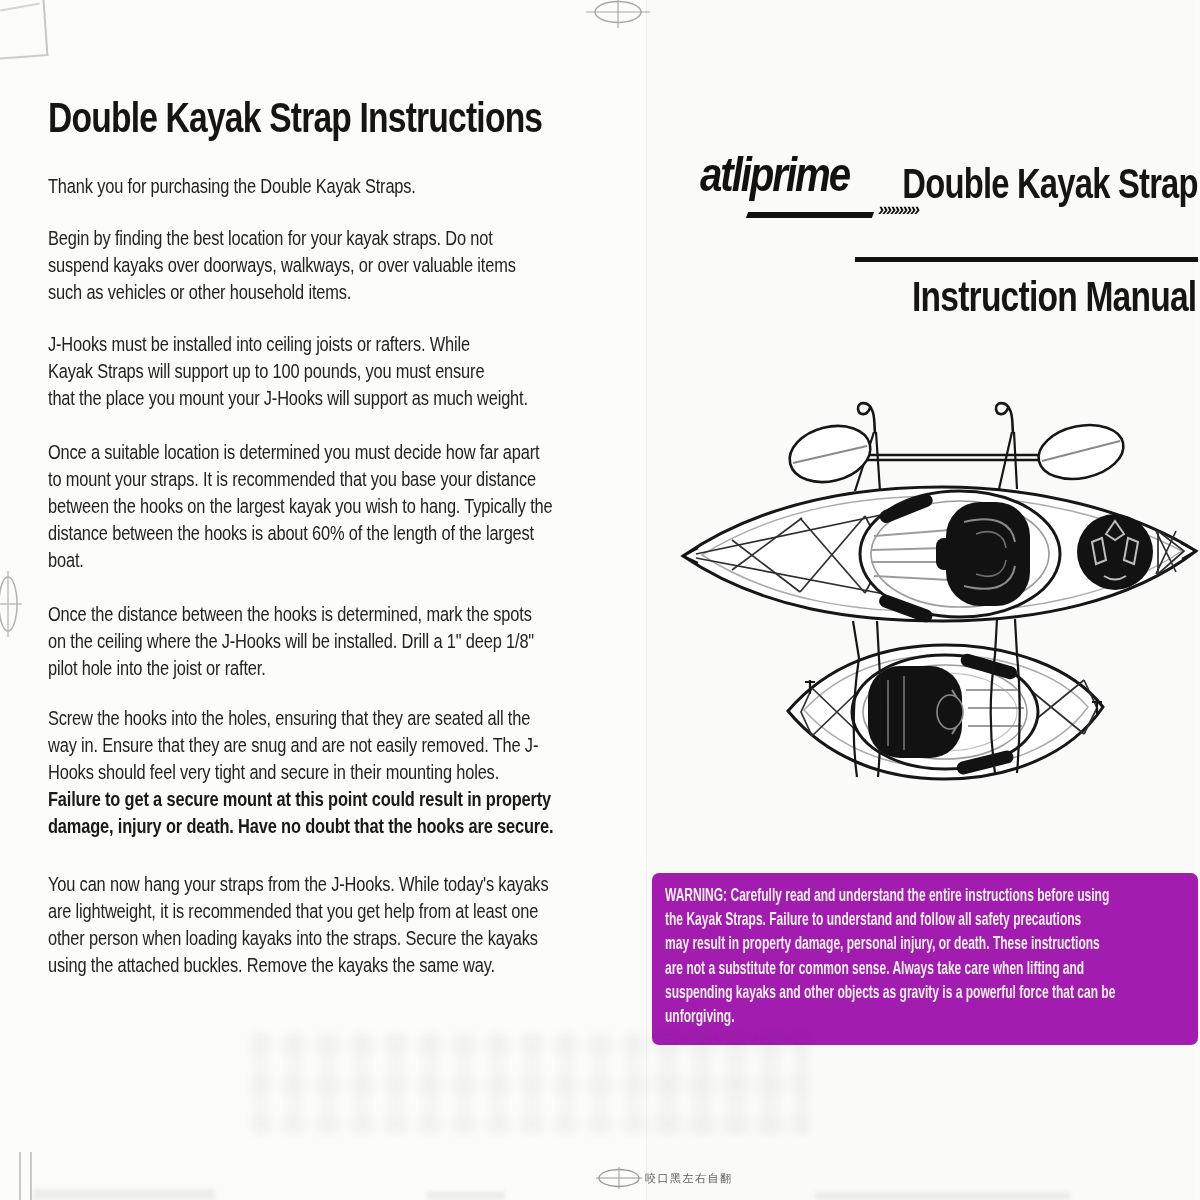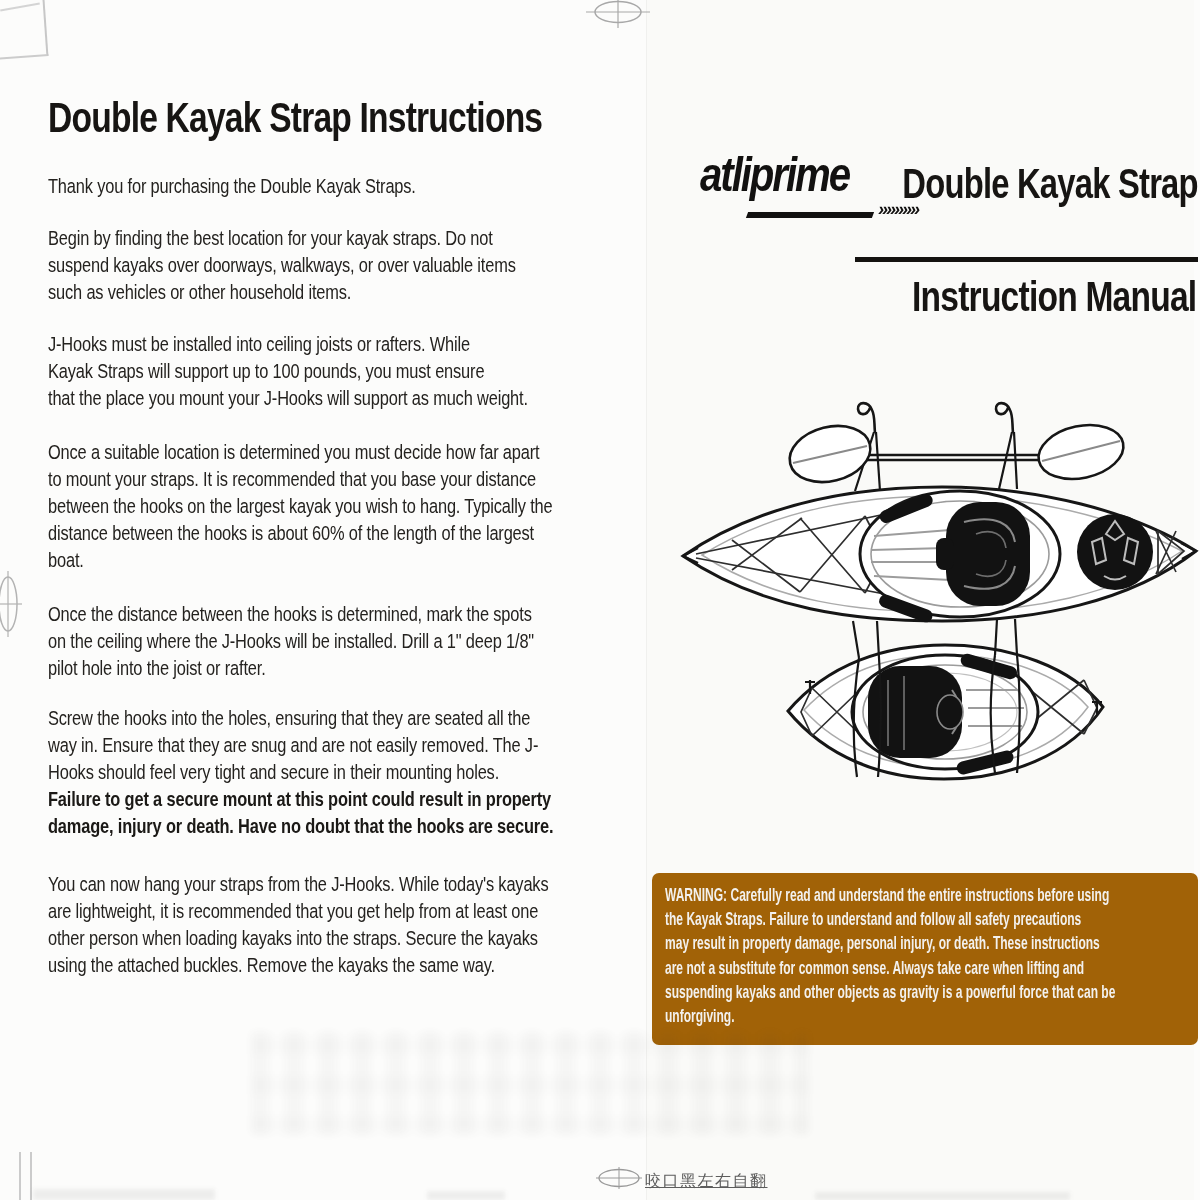--- a/index.html
+++ b/index.html
@@ -24,37 +24,37 @@
   .prod-title{position:absolute;right:2px;top:160px;margin:0;font-size:42px;font-weight:bold;
     letter-spacing:-1px;color:#171513;white-space:nowrap;transform:scaleX(0.78);transform-origin:100% 0;}
   .divider{position:absolute;left:855px;top:257px;width:343px;height:5px;background:#141210;}
   .manual-title{position:absolute;right:4px;top:273px;margin:0;font-size:42px;font-weight:bold;
     letter-spacing:-1px;color:#171513;white-space:nowrap;transform:scaleX(0.80);transform-origin:100% 0;}
 
   
   .illus{position:absolute;left:660px;top:390px;width:540px;height:400px;}
 
   
-  .warn{position:absolute;left:652px;top:873px;width:546px;height:172px;background:#a16207;
+  .warn{position:absolute;left:652px;top:873px;width:546px;height:172px;background:#a21caf;
     border-radius:7px;box-sizing:border-box;padding:10px 13px;}
   .warn-text{width:800px;transform:scaleX(0.65);transform-origin:0 0;color:#f3f1ee;
     font-size:18.5px;font-weight:bold;line-height:24.2px;white-space:pre-line;}
 
   
   .ghost{position:absolute;left:252px;top:1032px;width:556px;height:102px;opacity:.7;filter:blur(4px);
     background:repeating-linear-gradient(90deg,rgba(60,60,60,0.05) 0 16px,rgba(0,0,0,0) 16px 34px),
                repeating-linear-gradient(0deg,rgba(0,0,0,0.02) 0 18px,rgba(0,0,0,0) 18px 40px);}
   .smudge{position:absolute;background:rgba(40,40,40,0.07);filter:blur(2px);}
   .cm-tl{position:absolute;left:-8px;top:-14px;width:52px;height:70px;
     border-right:2px solid #c7c7c7;border-bottom:2px solid #cccccc;transform:rotate(-4deg);}
   .cm-tl2{position:absolute;left:0;top:6px;width:40px;height:2px;background:#d4d4d4;transform:rotate(-10deg);}
   .cm-bl{position:absolute;left:19px;top:1152px;width:9px;height:48px;
     border-left:2px solid #cbcbcb;border-right:2px solid #cbcbcb;}
   .reg{position:absolute;}
-  .gripper-note{position:absolute;left:645px;top:1171px;font-size:16px;color:#5c5c5c;letter-spacing:1.5px;text-decoration:underline;}
+  .gripper-note{position:absolute;left:645px;top:1171px;font-size:11px;color:#5c5c5c;letter-spacing:1.5px;}
 </style>
 </head>
 <body>
 
 <div id="page">
 
   <div class="rcol-tint"></div>
   <div class="fold-line"></div>
 
   <div class="cm-tl"></div>

